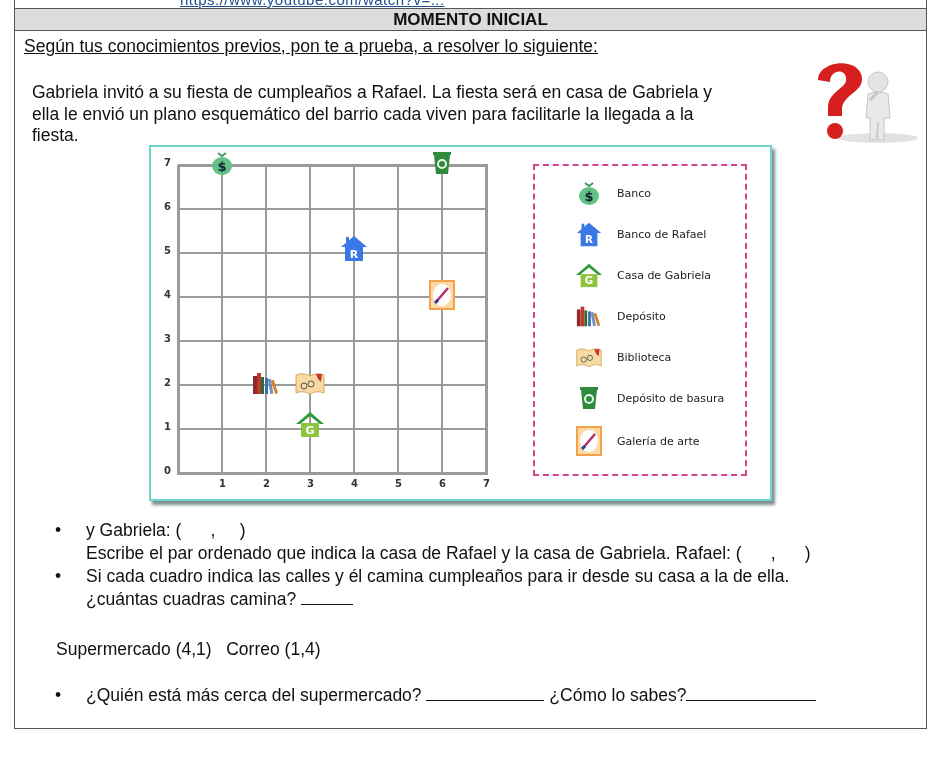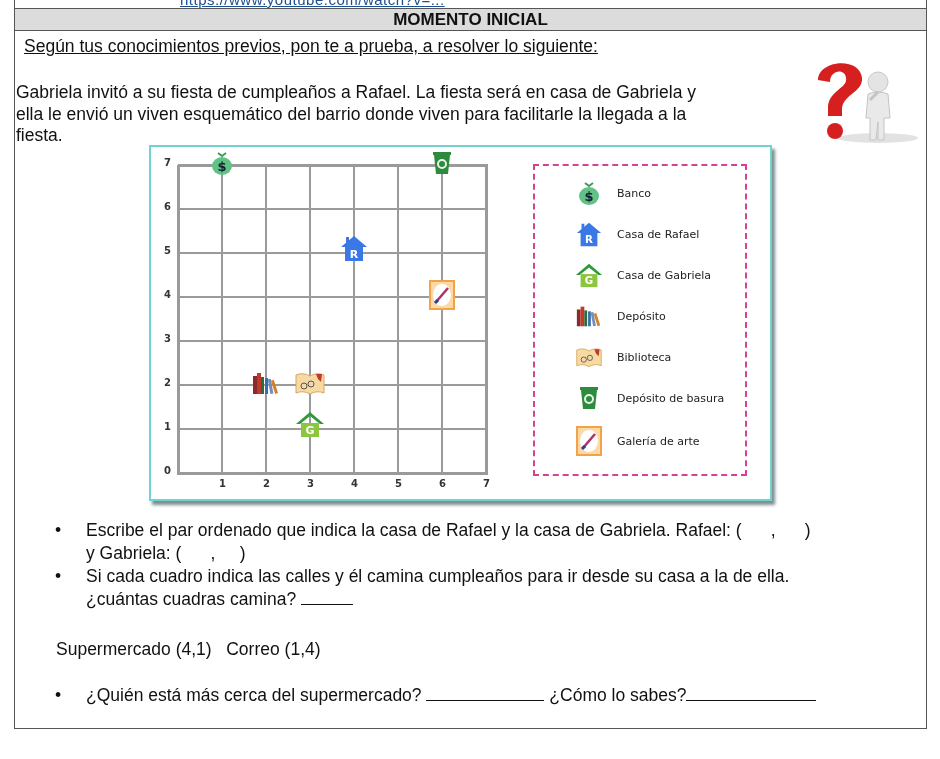--- a/index.html
+++ b/index.html
@@ -4,21 +4,21 @@
 <style>
   html, body { margin:0; padding:0; background:#ffffff; }
   body { width:940px; height:759px; position:relative; overflow:hidden;
          font-family:"Liberation Sans", sans-serif; color:#111; }
   .abs { position:absolute; }
   .url { left:180px; top:-9px; font-size:15px; color:#1f4f8f; text-decoration:underline; white-space:nowrap; letter-spacing:0.5px; }
   .outer { left:14px; top:0; width:913px; height:729px; border-left:1px solid #555; border-right:1px solid #555; border-bottom:1px solid #555; box-sizing:border-box; }
   .header { left:15px; top:8px; width:911px; height:23px; background:#dcdcdc; border-top:1px solid #555; border-bottom:1px solid #555; box-sizing:border-box; text-align:center; font-weight:bold; font-size:17px; line-height:21px; }
   .intro { left:24px; top:36px; font-size:17.5px; white-space:nowrap;text-decoration:underline; }
   .story { left:16px; top:82px; width:790px; font-size:17.5px; line-height:21.5px; }
-  .story span { display:block; white-space:nowrap; }
+  .story span { display:block; white-space:nowrap;margin-left:16px; }
   .qfig { left:808px; top:52px; width:112px; height:94px; }
 
   .frame { left:149px; top:145px; width:623px; height:356px; border:2px solid #6fd3d0; box-sizing:border-box; background:#fff; box-shadow:3px 4px 3px #7c8f8f; }
   .grid-line { position:absolute; background:#9a9a9a; }
   .axis-label { position:absolute; font-size:10px; font-weight:bold; color:#333; font-family:"DejaVu Sans", sans-serif; }
   .legend { left:533px; top:164px; width:214px; height:312px; border:2px dashed #d6428f; box-sizing:border-box; }
   .legend-item { position:absolute; left:40px; display:flex; align-items:center; font-family:"DejaVu Sans", sans-serif; font-size:11px; color:#222; }
   .legend-item .ic { width:28px; height:26px; margin-right:14px; display:flex; align-items:center; justify-content:center; }
 
   .marker { position:absolute; display:flex; align-items:center; justify-content:center; }
@@ -34,21 +34,21 @@
 <body>
 
 <div class="abs url">https://www.youtube.com/watch?v=...</div>
 <div class="abs outer"></div>
 <div class="abs header">MOMENTO INICIAL</div>
 
 <div class="abs intro">Según tus conocimientos previos, pon te a prueba, a resolver lo siguiente:</div>
 
 <div class="abs story">
   <span>Gabriela invitó a su fiesta de cumpleaños a Rafael. La fiesta será en casa de Gabriela y</span>
-  <span>ella le envió un viven esquemático del barrio donde viven para facilitarle la llegada a la</span>
+  <span>ella le envió un plano esquemático del barrio cada viven para facilitarle la llegada a la</span>
   <span>fiesta.</span>
 </div>
 
 <div class="abs qfig">
   <svg width="112" height="94" viewBox="0 0 112 94">
     <ellipse cx="70" cy="86" rx="40" ry="5" fill="#e2e2e2"></ellipse>
     <path d="M10 28 C10 8, 52 4, 54 26 C55 40, 36 42, 34 56 L34 64 L20 64 L20 54 C22 38, 40 36, 38 26 C37 16, 22 18, 22 30 Z" fill="#d61f1f"></path>
     <circle cx="27" cy="79" r="8" fill="#d61f1f"></circle>
     <circle cx="70" cy="30" r="10" fill="#e4e4e4" stroke="#c8c8c8"></circle>
     <path d="M60 42 Q70 38 80 42 L82 66 L76 66 L76 88 L70 88 L70 70 L68 88 L62 88 L62 66 L58 66 Z" fill="#e9e9e9" stroke="#c4c4c4"></path>
@@ -160,21 +160,21 @@
       <span>Banco</span>
     </div>
     <div class="legend-item" style="top: 55px;">
       <span class="ic">
         <svg width="30" height="28" viewBox="0 0 30 28">
           <path d="M2 13 L15 2 L28 13 L24 13 L24 27 L6 27 L6 13 Z" fill="#3a78e6"></path>
           <rect x="7" y="3" width="3" height="6" fill="#3a78e6"></rect>
           <text x="15" y="24" font-size="11" font-weight="bold" text-anchor="middle" fill="#fff" font-family="DejaVu Sans">R</text>
         </svg>
       </span>
-      <span>Casa de Rafael</span>
+      <span>Banco de Rafael</span>
     </div>
     <div class="legend-item" style="top: 96px;">
       <span class="ic">
         <svg width="30" height="28" viewBox="0 0 30 28">
           <path d="M6 13 L24 13 L24 27 L6 27 Z" fill="#8cc63f"></path>
           <path d="M1 14 L15 2 L29 14 L25 14 L15 6 L5 14 Z" fill="#2e9a3a"></path>
           <text x="15" y="24" font-size="11" font-weight="bold" text-anchor="middle" fill="#fff" font-family="DejaVu Sans">G</text>
         </svg>
       </span>
       <span>Casa de Gabriela</span>
@@ -221,22 +221,22 @@
           <path d="M7 22 L19 8" stroke="#b0306a" stroke-width="2.5"></path>
           <path d="M6 23 L9 20" stroke="#2a3e9a" stroke-width="3"></path>
         </svg>
       </span>
       <span>Galería de arte</span>
     </div>
   </div>
 
 <div class="abs bullets">
   <div class="bul">
+    <div style="white-space:pre;">y Gabriela: (      ,     )</div>
     <div style="white-space:pre;">Escribe el par ordenado que indica la casa de Rafael y la casa de Gabriela. Rafael: (      ,      )</div>
-    <div style="white-space:pre;">y Gabriela: (      ,     )</div>
   </div>
   <div class="bul">
     <div style="white-space:nowrap;">Si cada cuadro indica las calles y él camina cumpleaños para ir desde su casa a la de ella.</div>
     <div><span>¿cuántas cuadras camina?</span> <span class="blank" style="width:52px;"></span></div>
   </div>
 </div>
 
 <div class="abs para">
   <div style="white-space:pre;">Supermercado (4,1)   Correo (1,4)</div>
 </div>

